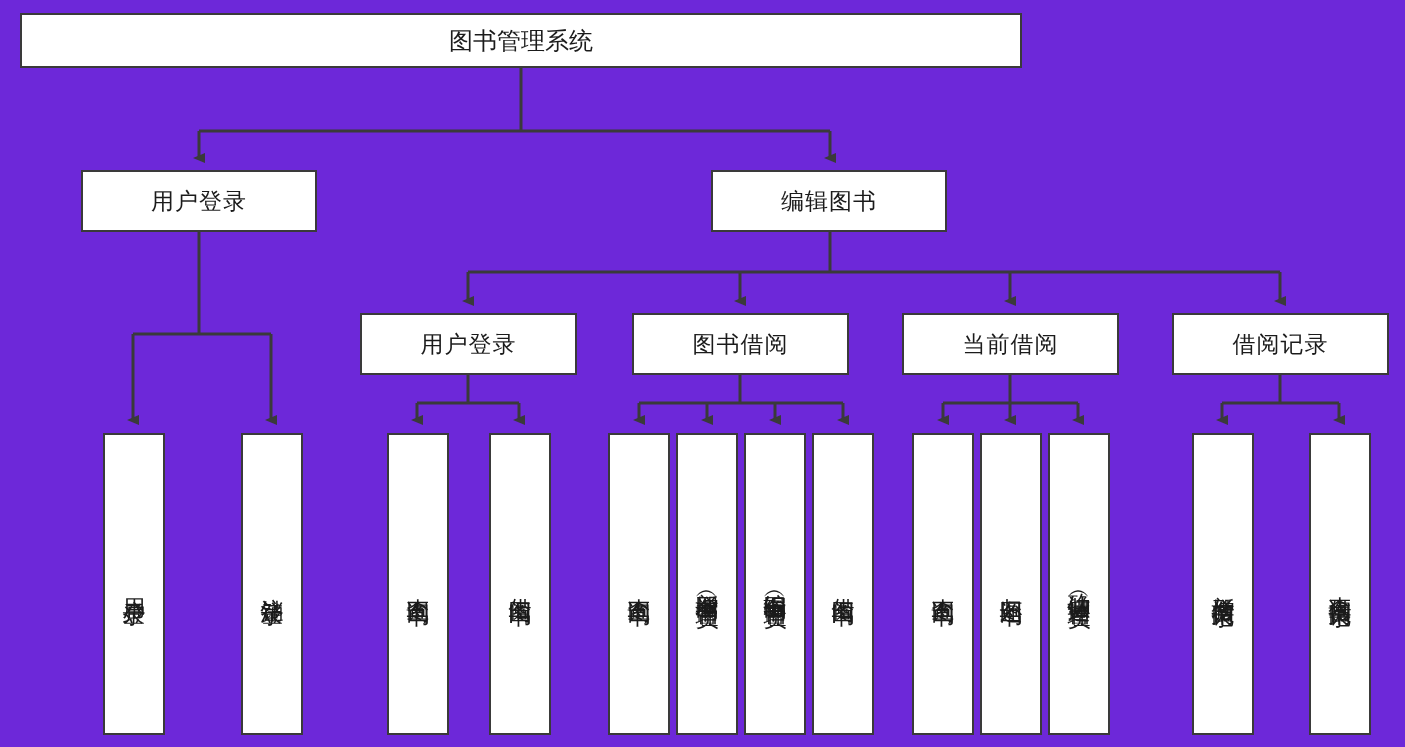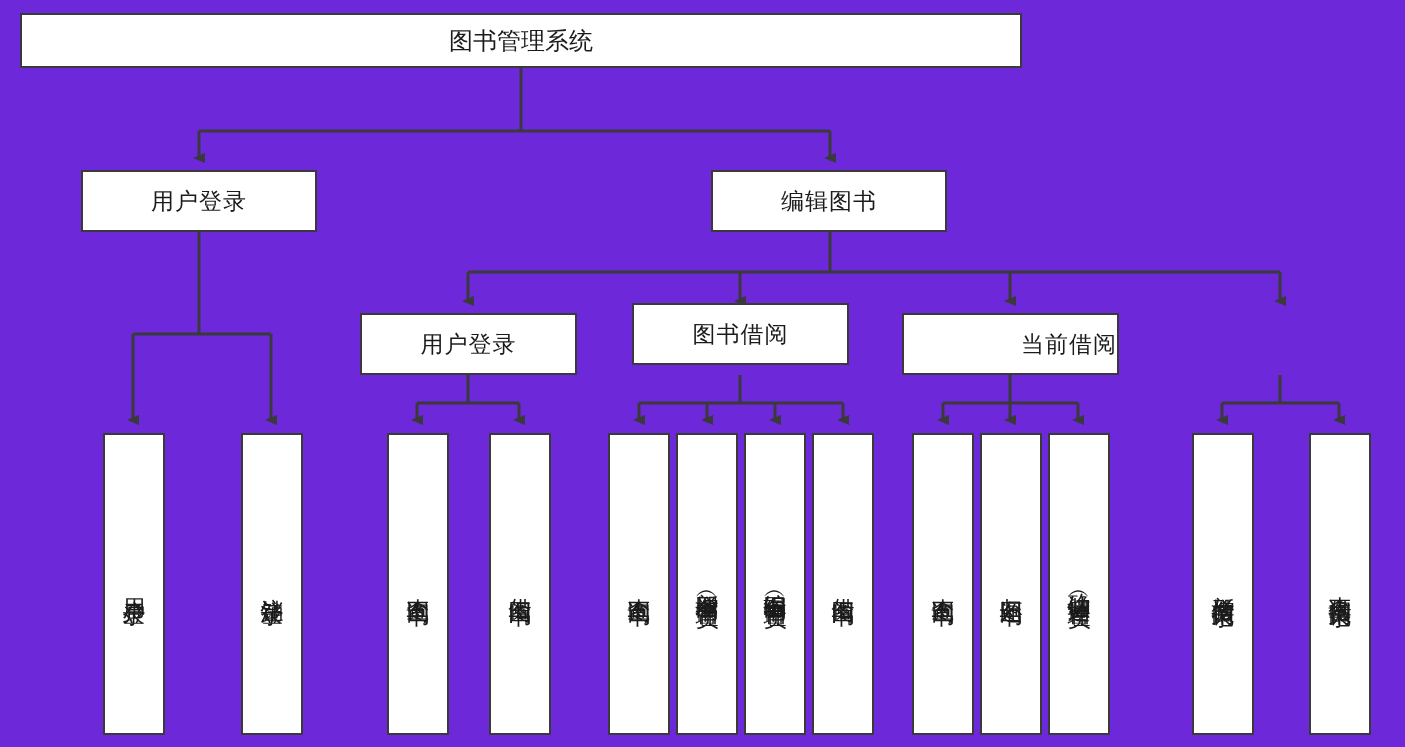--- a/index.html
+++ b/index.html
@@ -129,25 +129,28 @@
   <div class="node horiz" style="left:81px; top:170px; width:236px; height:62px;">
     <span>用户登录</span>
   </div>
   <div class="node horiz" style="left:711px; top:170px; width:236px; height:62px;">
     <span>编辑图书</span>
   </div>
 
   <div class="node horiz" style="left:360px; top:313px; width:217px; height:62px;">
     <span>用户登录</span>
   </div>
-  <div class="node horiz" style="left:632px; top:303px; width:217px; height:62px;">
+  <div class="node horiz" style="left:632px; top:313px; width:217px; height:62px;">
     <span>图书借阅</span>
   </div>
-  <div class="node horiz" style="left:902px; top:313px; width:217px; height:62px;justify-content:flex-end;">
+  <div class="node horiz" style="left:902px; top:313px; width:217px; height:62px;">
     <span>当前借阅</span>
+  </div>
+  <div class="node horiz" style="left:1172px; top:313px; width:217px; height:62px;">
+    <span>借阅记录</span>
   </div>
 
   <div class="node leaf" style="left:103px; top:433px; width:62px; height:302px;">
     <span class="vtext">用户登录</span>
   </div>
   <div class="node leaf" style="left:241px; top:433px; width:62px; height:302px;">
     <span class="vtext">注销登录</span>
   </div>
 
   <div class="node leaf" style="left:387px; top:433px; width:62px; height:302px;">

